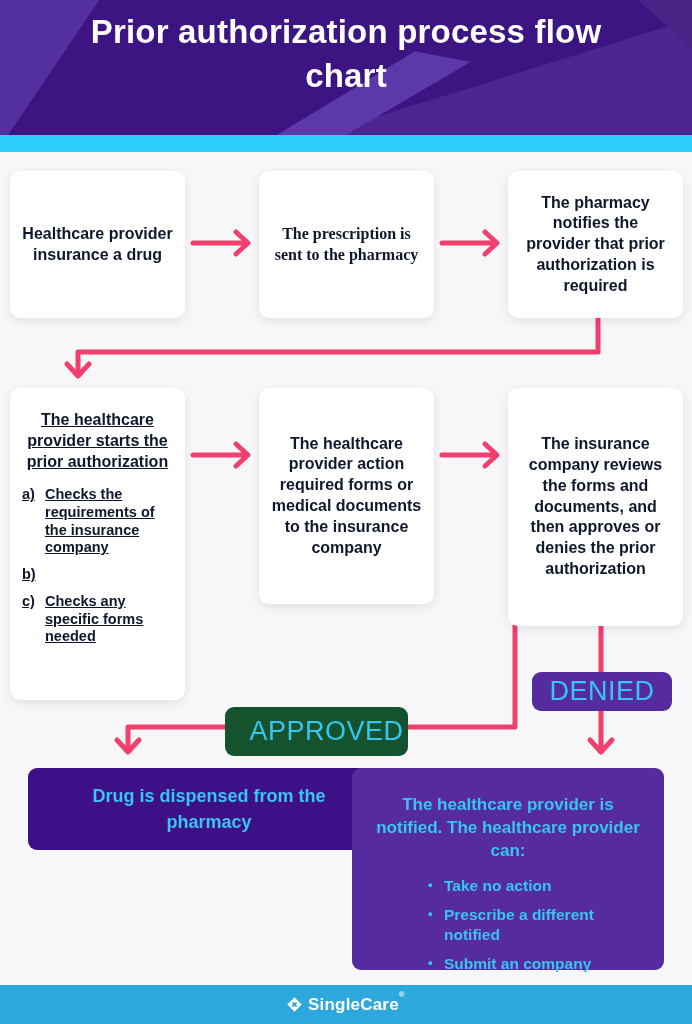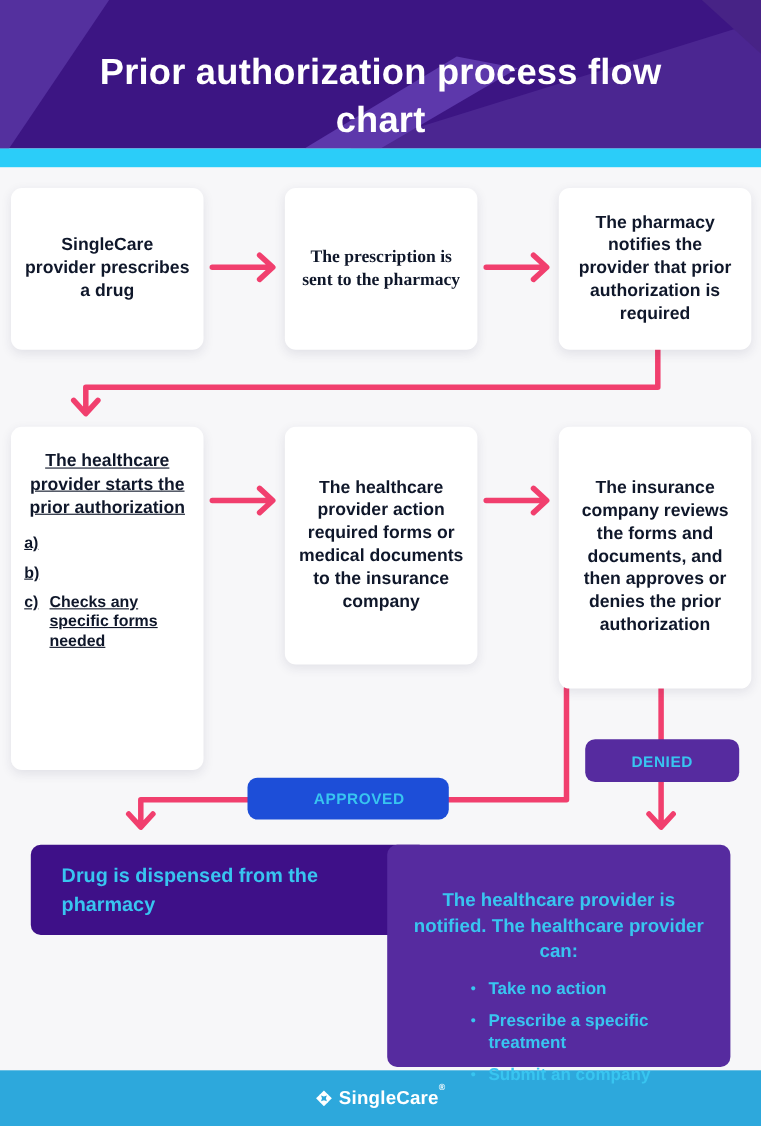--- a/index.html
+++ b/index.html
@@ -40,21 +40,21 @@
     clip-path: polygon(40% 100%, 60% 38%, 68% 46%, 50% 100%);
   }
   .deco4 { 
     right: 0; top: 0; width: 120px; height: 70px;
     background: #472386;
     clip-path: polygon(55% 0, 100% 0, 100% 70%);
   }
   .title {
     position: relative;
     z-index: 2;
-    padding-top: 43px;
+    padding-top: 10px;
     margin: 0 auto;
     max-width: 520px;
     text-align: center;
     color: #ffffff;
     font-size: 33px;
     font-weight: bold;
     line-height: 1.33;
     letter-spacing: 0.2px;
   }
 
@@ -123,68 +123,68 @@
 
   
   .badge {
     position: absolute;
     z-index: 3;
     display: flex;
     align-items: center;
     justify-content: center;
     border-radius: 9px;
     color: #38c5f0;
-    font-weight: bold;
-    font-size: 14px;
+    font-weight: normal;
+    font-size: 27px;
     letter-spacing: 0.5px;
   }
-  .badge-approved { left: 225px; top: 555px; width: 183px; height: 38px; background: #1d4ed8; padding-left: 20px; }
+  .badge-approved { left: 225px; top: 555px; width: 183px; height: 49px; background: #14532d; padding-left: 20px; }
   .badge-denied  { left: 532px; top: 520px; width: 140px; height: 39px; background: #562b9f; }
 
   
   .result {
     position: absolute;
     z-index: 2;
     border-radius: 9px;
     color: #38c5f0;
     font-weight: bold;
   }
   .result-approved {
     left: 28px; top: 616px; width: 362px; height: 82px;
     background: #3e1088;
     display: flex; align-items: center; justify-content: center;
-    text-align: left;
+    text-align: center;
     font-size: 18px; line-height: 1.45;
     padding: 8px 28px;
   }
   .result-denied {
     left: 352px; top: 616px; width: 312px; height: 202px;
     background: #562b9f;
-    padding: 40px 24px 16px;
+    padding: 26px 24px 16px;
   }
   .result-denied .denied-heading {
     text-align: center;
     font-size: 17px;
     line-height: 1.35;
   }
   .denied-options {
     list-style: none;
     margin-top: 13px;
     margin-left: 52px;
     font-size: 15.5px;
     line-height: 1.25;
   }
   .denied-options li { display: flex; margin-bottom: 10px; }
   .denied-options .dot { flex: 0 0 16px; font-size: 13px; padding-top: 1px; }
 
   
   .footer {
     position: absolute;
     left: 0; bottom: 0;
-    width: 692px; height: 51px;
+    width: 692px; height: 39px;
     background: #2da8dc;
     display: flex;
     align-items: center;
     justify-content: center;
     gap: 6px;
     color: #ffffff;
   }
   .brand-name { font-size: 17px; font-weight: bold; letter-spacing: 0.2px; }
   .brand-tm { font-size: 8px; vertical-align: top; position: relative; top: -5px; }
 </style>
@@ -209,36 +209,37 @@
       <path d="M193 91 H246 M236 80 L248 91 L236 102"></path>
       <path d="M442 91 H495 M485 80 L497 91 L485 102"></path>
       <path d="M598 166 V200 H78 V220 M67 212 L78 224 L89 212"></path>
       <path d="M193 303 H246 M236 292 L248 303 L236 314"></path>
       <path d="M442 303 H495 M485 292 L497 303 L485 314"></path>
       <path d="M515 474 V575 H128 V596 M117 588 L128 600 L139 588"></path>
       <path d="M601 474 V596 M590 588 L601 600 L612 588"></path>
     </svg>
 
     <div class="card step1">
-      <div class="step-text">SingleCare provider prescribes a drug</div>
+      <div class="step-text">Healthcare provider insurance a drug</div>
     </div>
 
     <div class="card step2">
       <div class="step-text">The prescription is sent to the pharmacy</div>
     </div>
 
     <div class="card step3">
       <div class="step-text">The pharmacy notifies the provider that prior authorization is required</div>
     </div>
 
     <div class="card step4">
       <div class="step-heading">The healthcare provider starts the prior authorization</div>
       <ol class="substeps">
         <li>
           <span class="marker">a)</span>
+          <span>Checks the requirements of the insurance company</span>
         </li>
         <li>
           <span class="marker">b)</span>
         </li>
         <li>
           <span class="marker">c)</span>
           <span>Checks any specific forms needed</span>
         </li>
       </ol>
     </div>
@@ -260,21 +261,21 @@
 
     <div class="result result-denied">
       <div class="denied-heading">The healthcare provider is notified. The healthcare provider can:</div>
       <ul class="denied-options">
         <li>
           <span class="dot">•</span>
           <span>Take no action</span>
         </li>
         <li>
           <span class="dot">•</span>
-          <span>Prescribe a specific treatment</span>
+          <span>Prescribe a different notified</span>
         </li>
         <li>
           <span class="dot">•</span>
           <span>Submit an company</span>
         </li>
       </ul>
     </div>
 
   </main>
 

